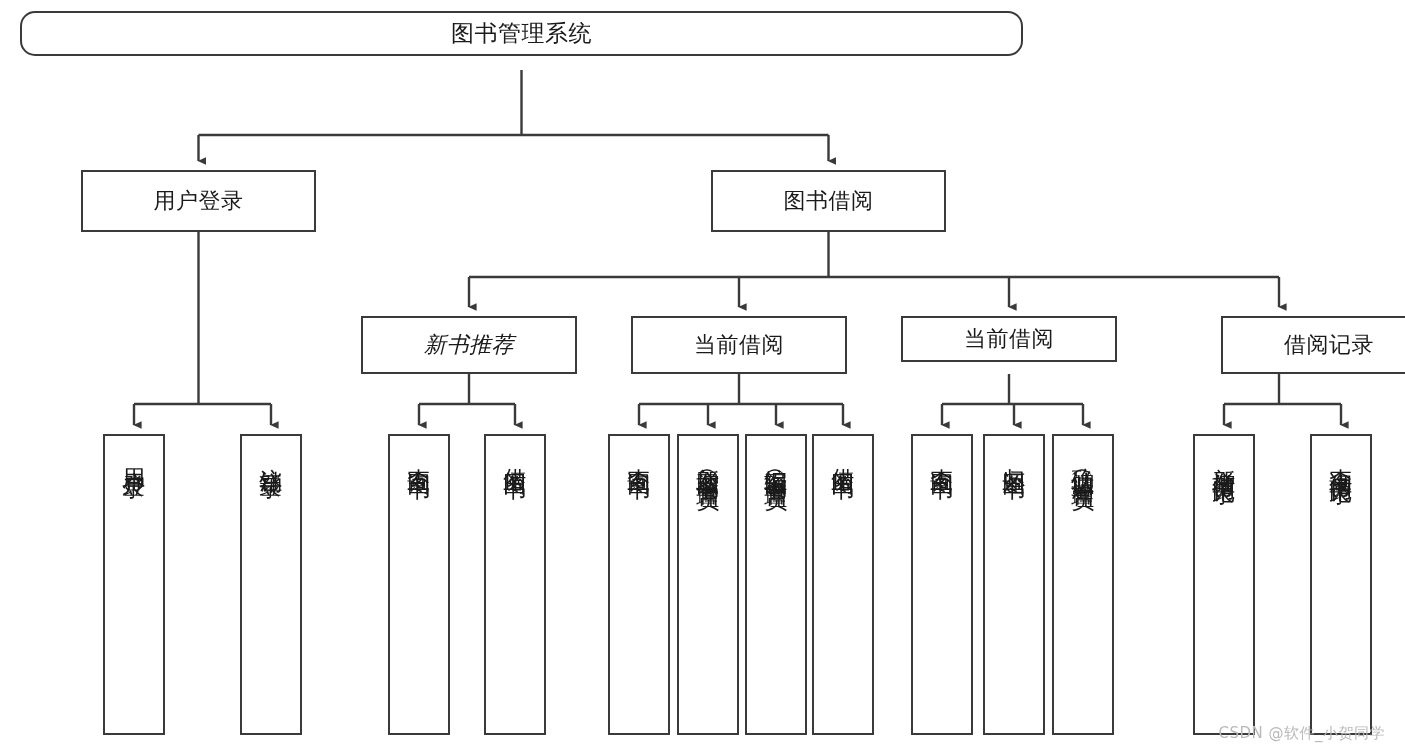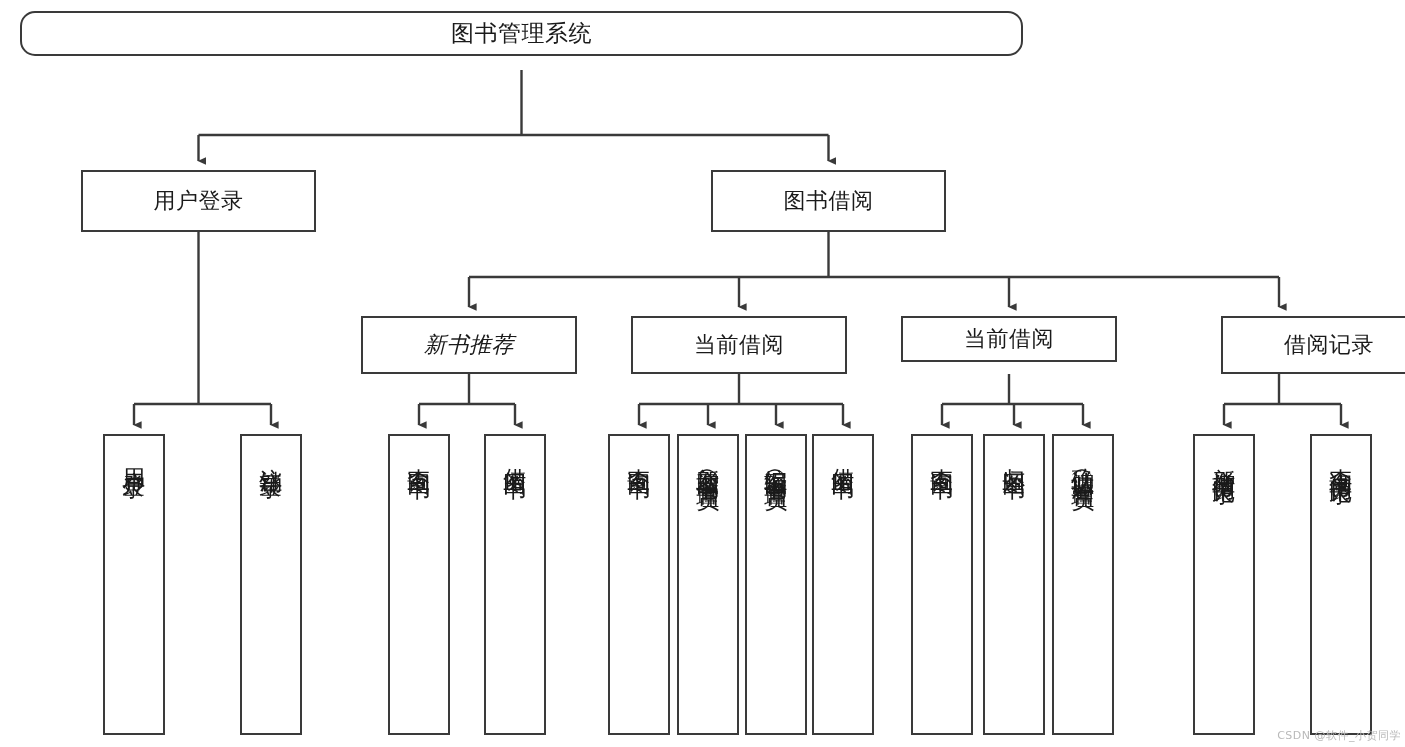--- a/index.html
+++ b/index.html
@@ -61,23 +61,23 @@
   .node.vert .label {
     writing-mode: vertical-rl;
     text-orientation: upright;
     font-size: 23px;
     line-height: 1.06;
     letter-spacing: 3px;
     white-space: nowrap;
   }
   .watermark {
     position: absolute;
-    right: 4px;
+    right: 20px;
     bottom: 4px;
-    font-size: 11px;
+    font-size: 15px;
     color: #b9b9b9;
     letter-spacing: 0.5px;
     white-space: nowrap;
     user-select: none;
   }
 </style>
 </head>
 <body>
 
 <div id="diagram-root">

